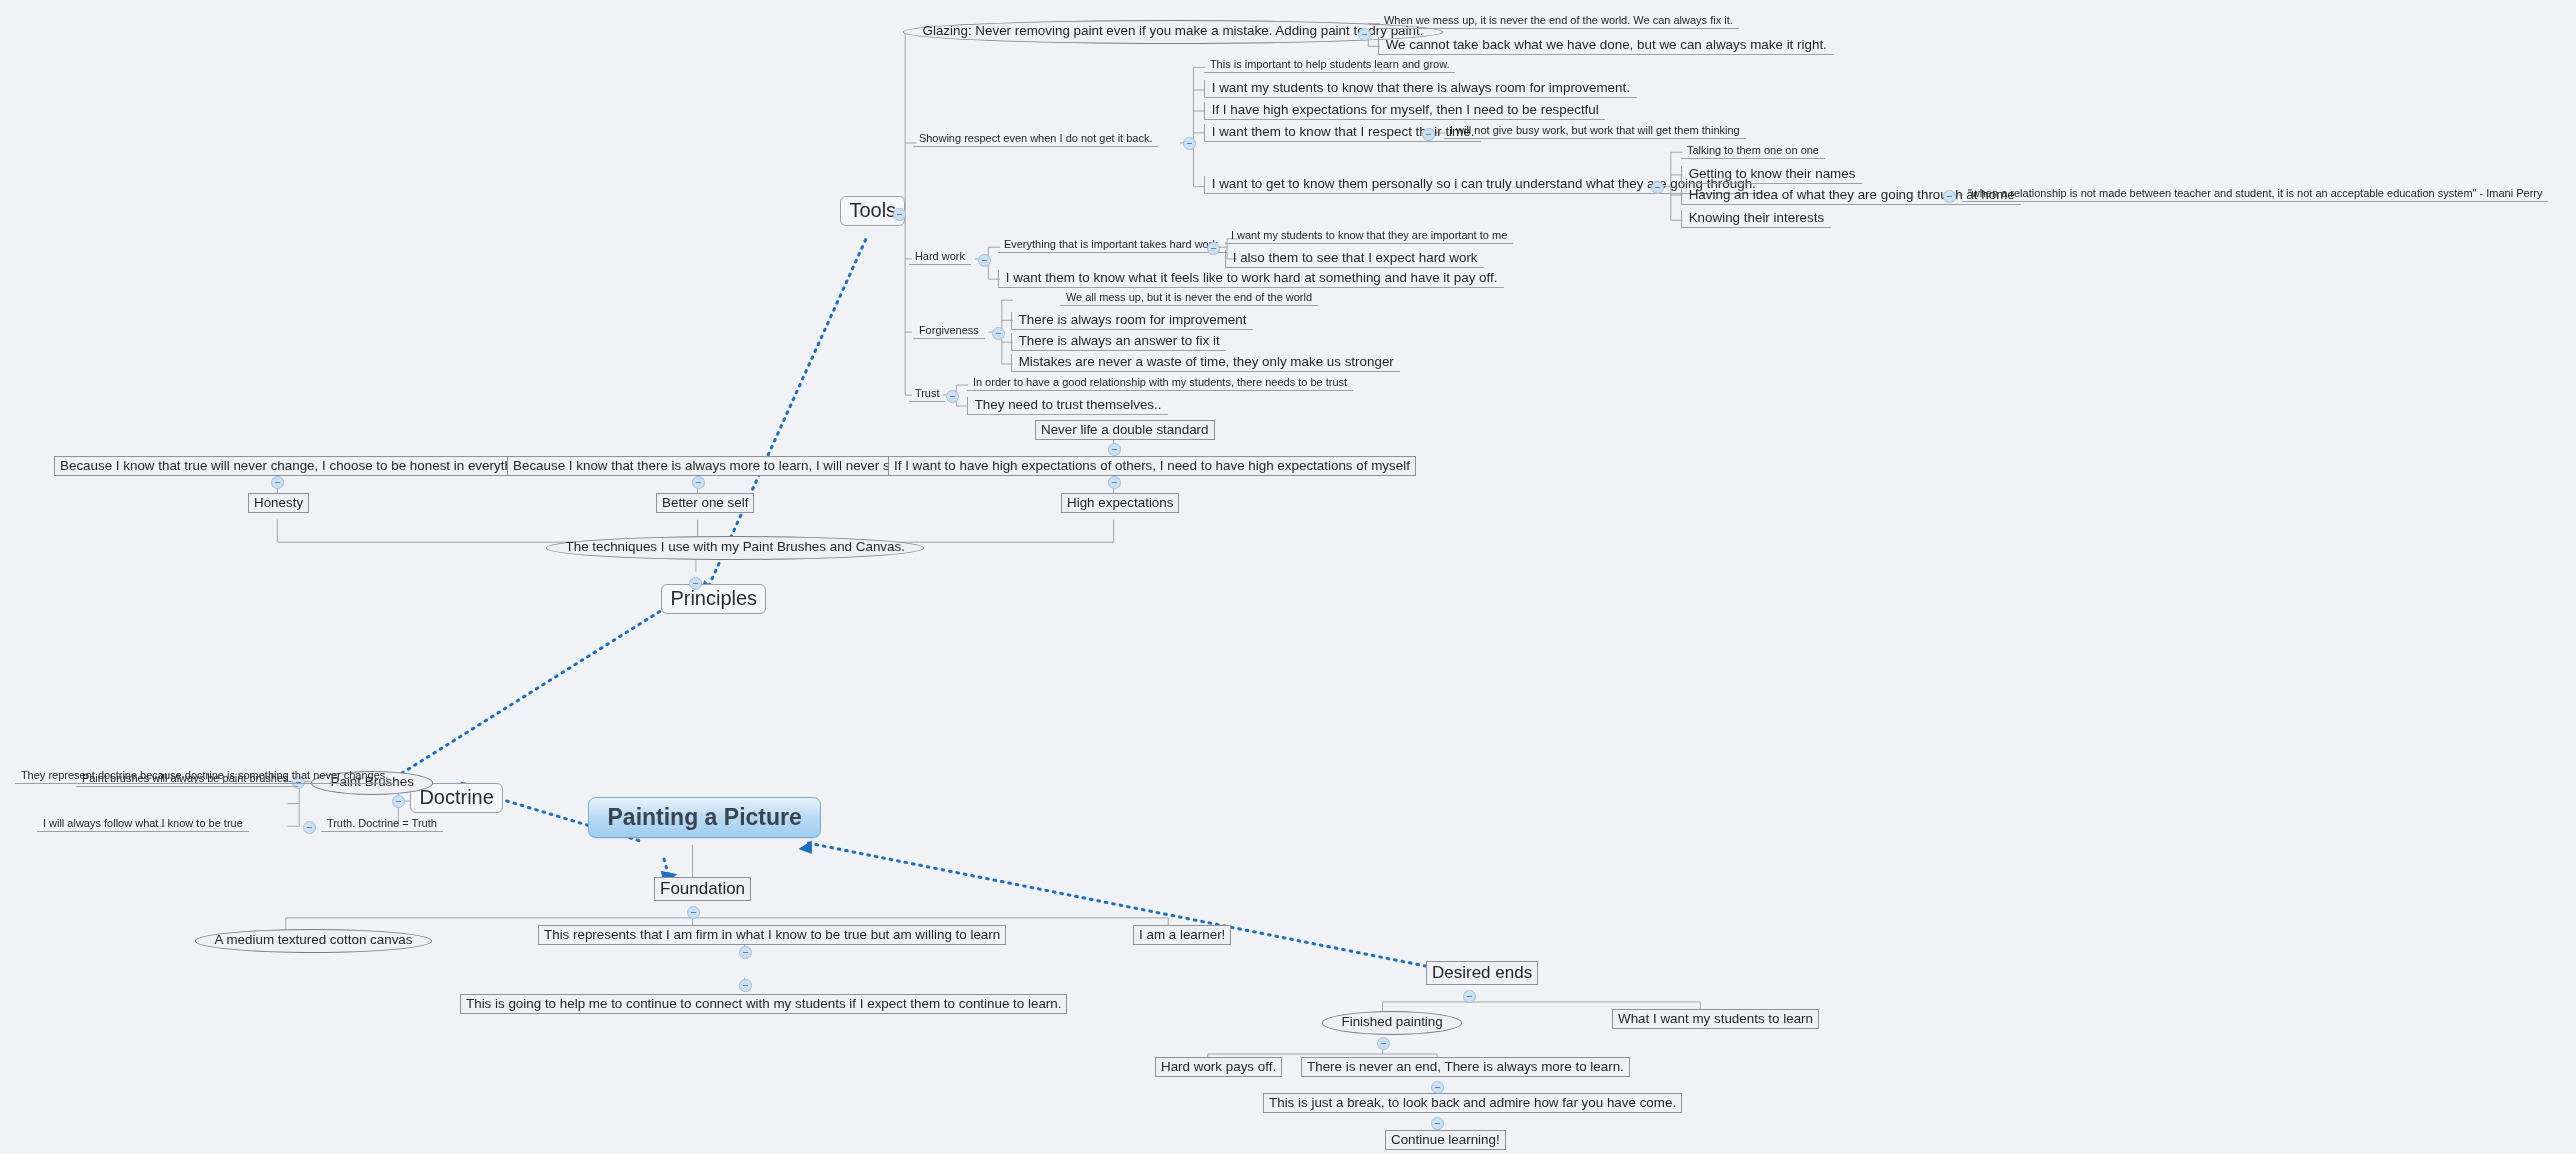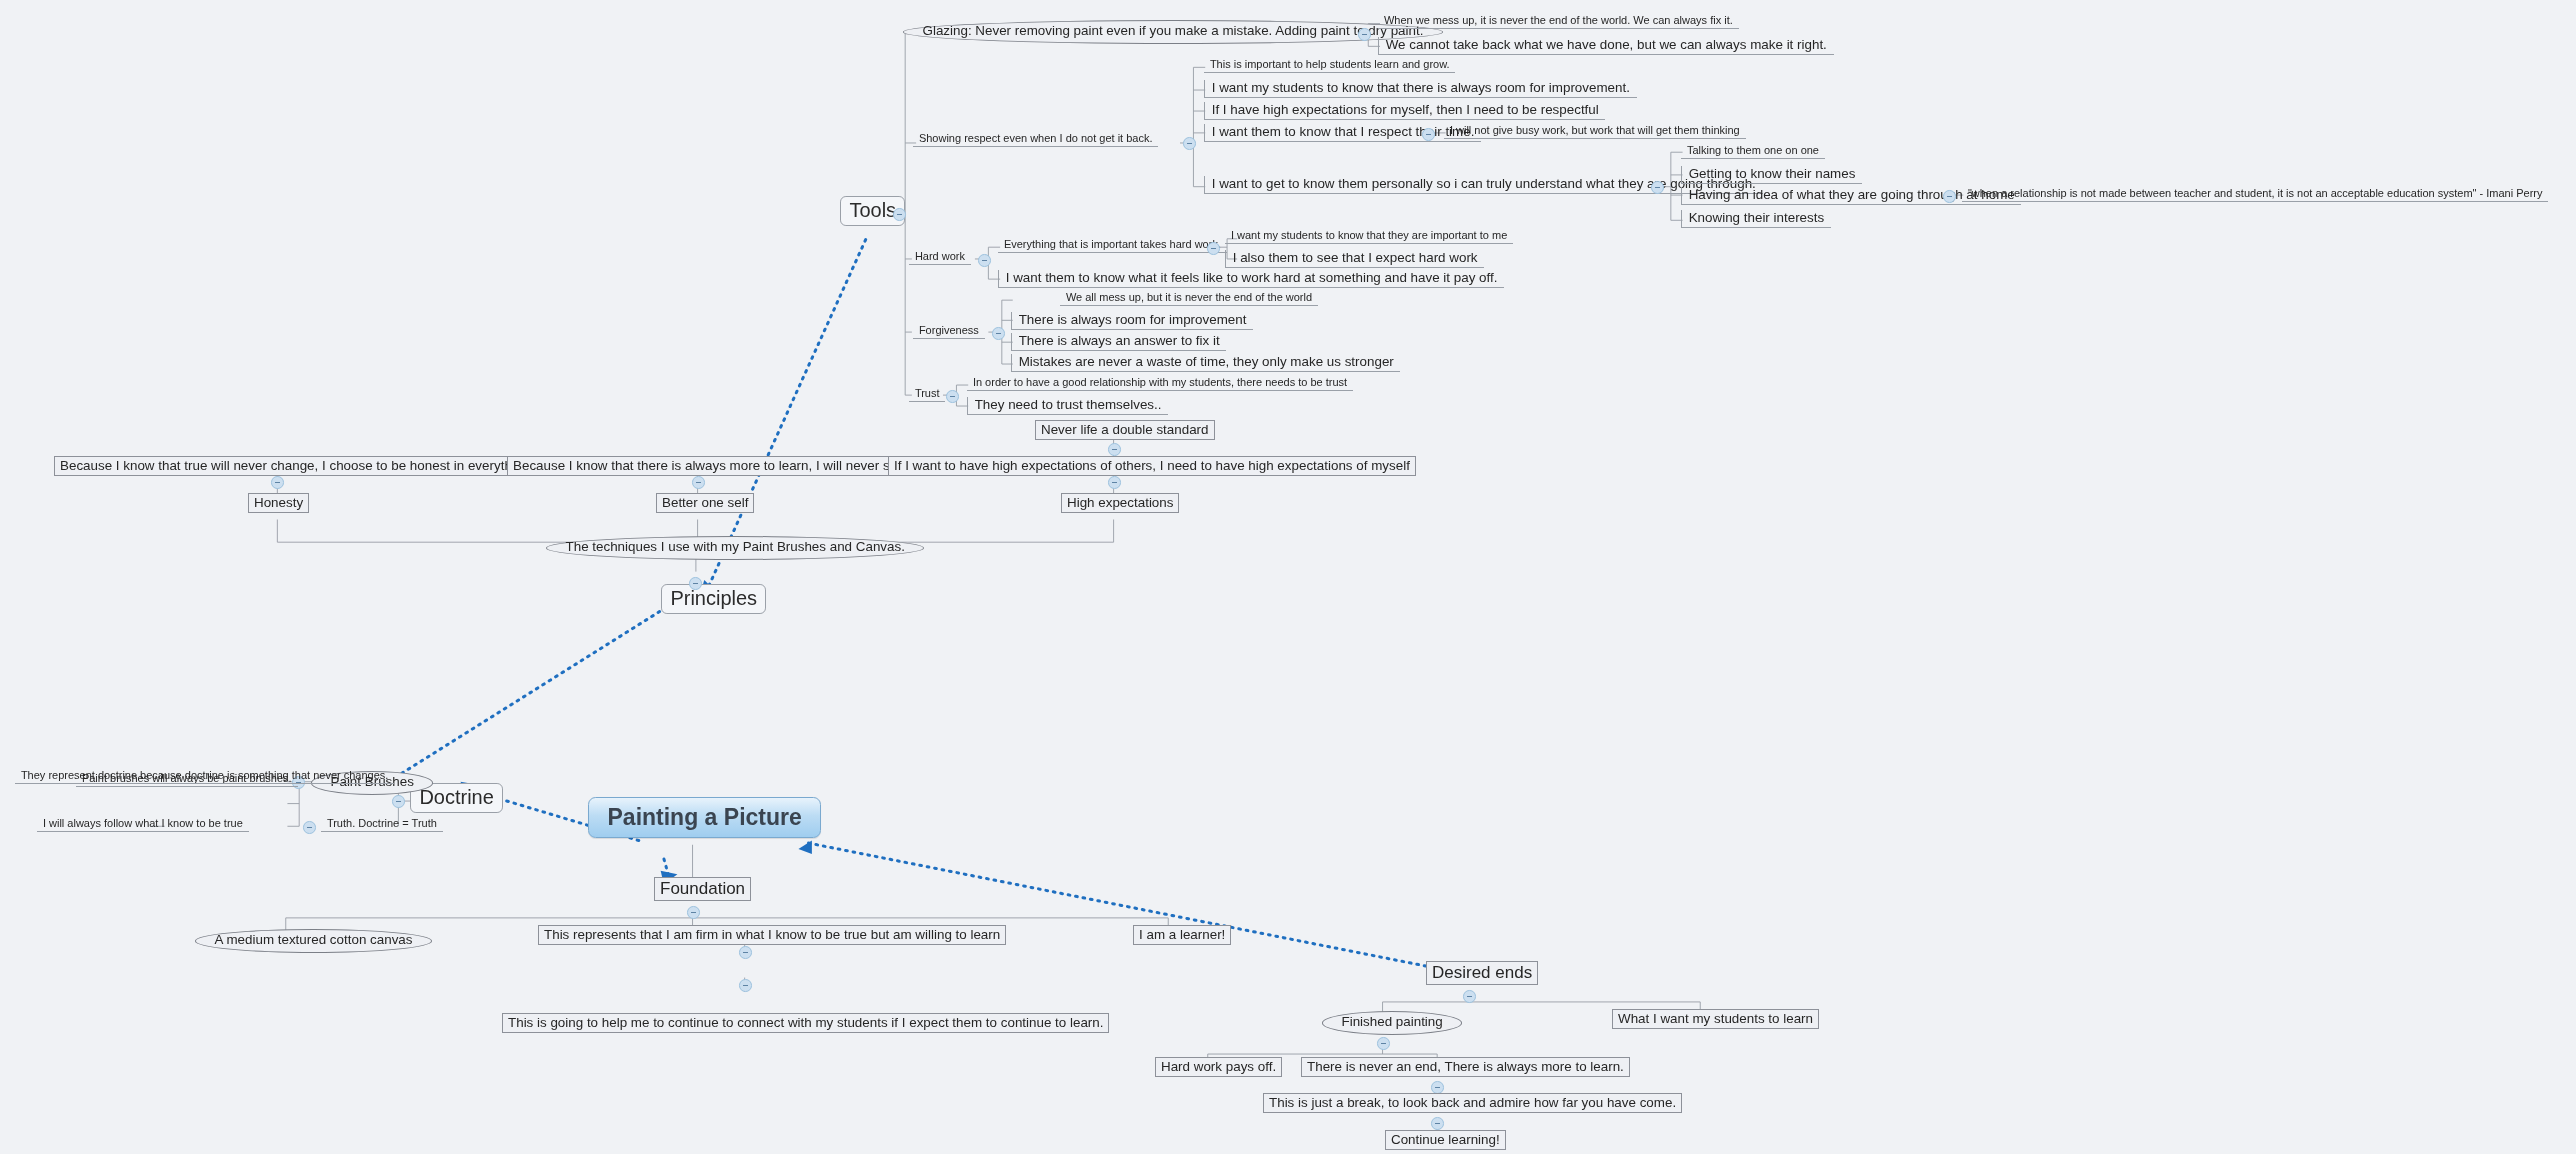--- a/index.html
+++ b/index.html
@@ -409,21 +409,21 @@
   <div class="handle" style="left:687px;top:906px;"></div>
 
   <div class="node ellipse" style="left:195px;top:929px;">
     <span>A medium textured cotton canvas</span>
   </div>
   <div class="node rect" style="left:538px;top:925px;">
     <span>This represents that I am firm in what I know to be true but am willing to learn</span>
   </div>
   <div class="handle" style="left:739px;top:946px;"></div>
   <div class="handle" style="left:739px;top:979px;"></div>
-  <div class="node rect" style="left:502px;top:994px;margin-top:19px;">
+  <div class="node rect" style="left:460px;top:994px;">
     <span>This is going to help me to continue to connect with my students if I expect them to continue to learn.</span>
   </div>
   <div class="node rect" style="left:1133px;top:925px;">
     <span>I am a learner!</span>
   </div>
 
   <div class="node rect mid" style="left:1426px;top:961px;">
     <span>Desired ends</span>
   </div>
   <div class="handle" style="left:1463px;top:990px;"></div>

